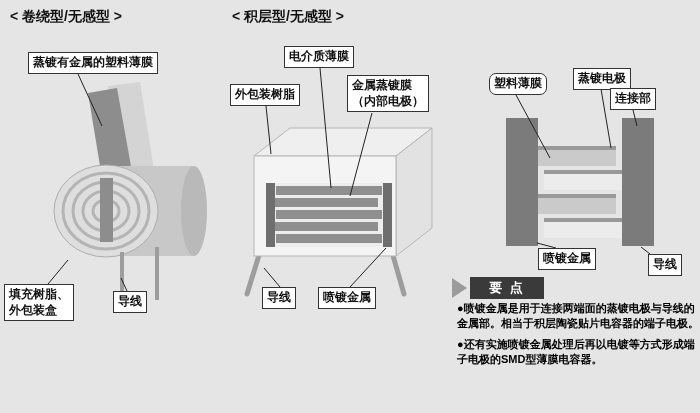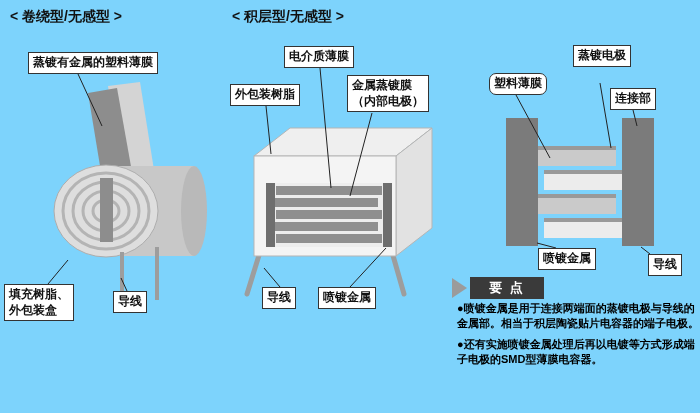--- a/index.html
+++ b/index.html
@@ -1,17 +1,17 @@
 <!DOCTYPE html>
 <html><head>
 <meta charset="utf-8">
 <style>
   * { margin:0; padding:0; box-sizing:border-box; }
   html,body { background:#fff; font-family:"Liberation Sans", sans-serif; }
-  .canvas { position:relative; width:700px; height:413px; background:#7dd3fc; overflow:hidden; }
+  .canvas { position:relative; width:700px; height:413px; background:#e5e5e5; overflow:hidden; }
   .title { position:absolute; font-size:14px; font-weight:bold; color:#111; white-space:nowrap; z-index:2; }
   .label {
     position:absolute; border:1px solid #333; background:#fff;
     padding:2px 4px; font-size:12px; font-weight:bold; color:#111;
     line-height:1.3; white-space:pre-line; z-index:3;
   }
   #art { position:absolute; left:0; top:0; z-index:1; }
   .kp-header { position:absolute; left:452px; top:277px; display:flex; align-items:center; z-index:2; }
   .kp-tri { width:0; height:0; border-top:10px solid transparent; border-bottom:10px solid transparent;
             border-left:15px solid #9b9b9b; margin-right:3px; }
@@ -99,21 +99,21 @@
   <div class="label" style="left:113px; top:291px;">导线</div>
 
   <div class="label" style="left:284px; top:46px;">电介质薄膜</div>
   <div class="label" style="left:230px; top:84px;">外包装树脂</div>
   <div class="label" style="left:347px; top:75px;">金属蒸镀膜
 （内部电极）</div>
   <div class="label" style="left:262px; top:287px;">导线</div>
   <div class="label" style="left:318px; top:287px;">喷镀金属</div>
 
   <div class="label" style="left:489px; top:73px;border-radius:7px;">塑料薄膜</div>
-  <div class="label" style="left:573px; top:45px;">蒸镀电极</div>
+  <div class="label" style="left:573px; top:68px;">蒸镀电极</div>
   <div class="label" style="left:610px; top:88px;">连接部</div>
   <div class="label" style="left:538px; top:248px;">喷镀金属</div>
   <div class="label" style="left:648px; top:254px;">导线</div>
 
   <div class="kp-header">
     <span class="kp-tri"></span>
     <span class="kp-bar">要 点</span>
   </div>
   <div class="kp-body">
     <p>●喷镀金属是用于连接两端面的蒸镀电极与导线的金属部。相当于积层陶瓷贴片电容器的端子电极。</p>

